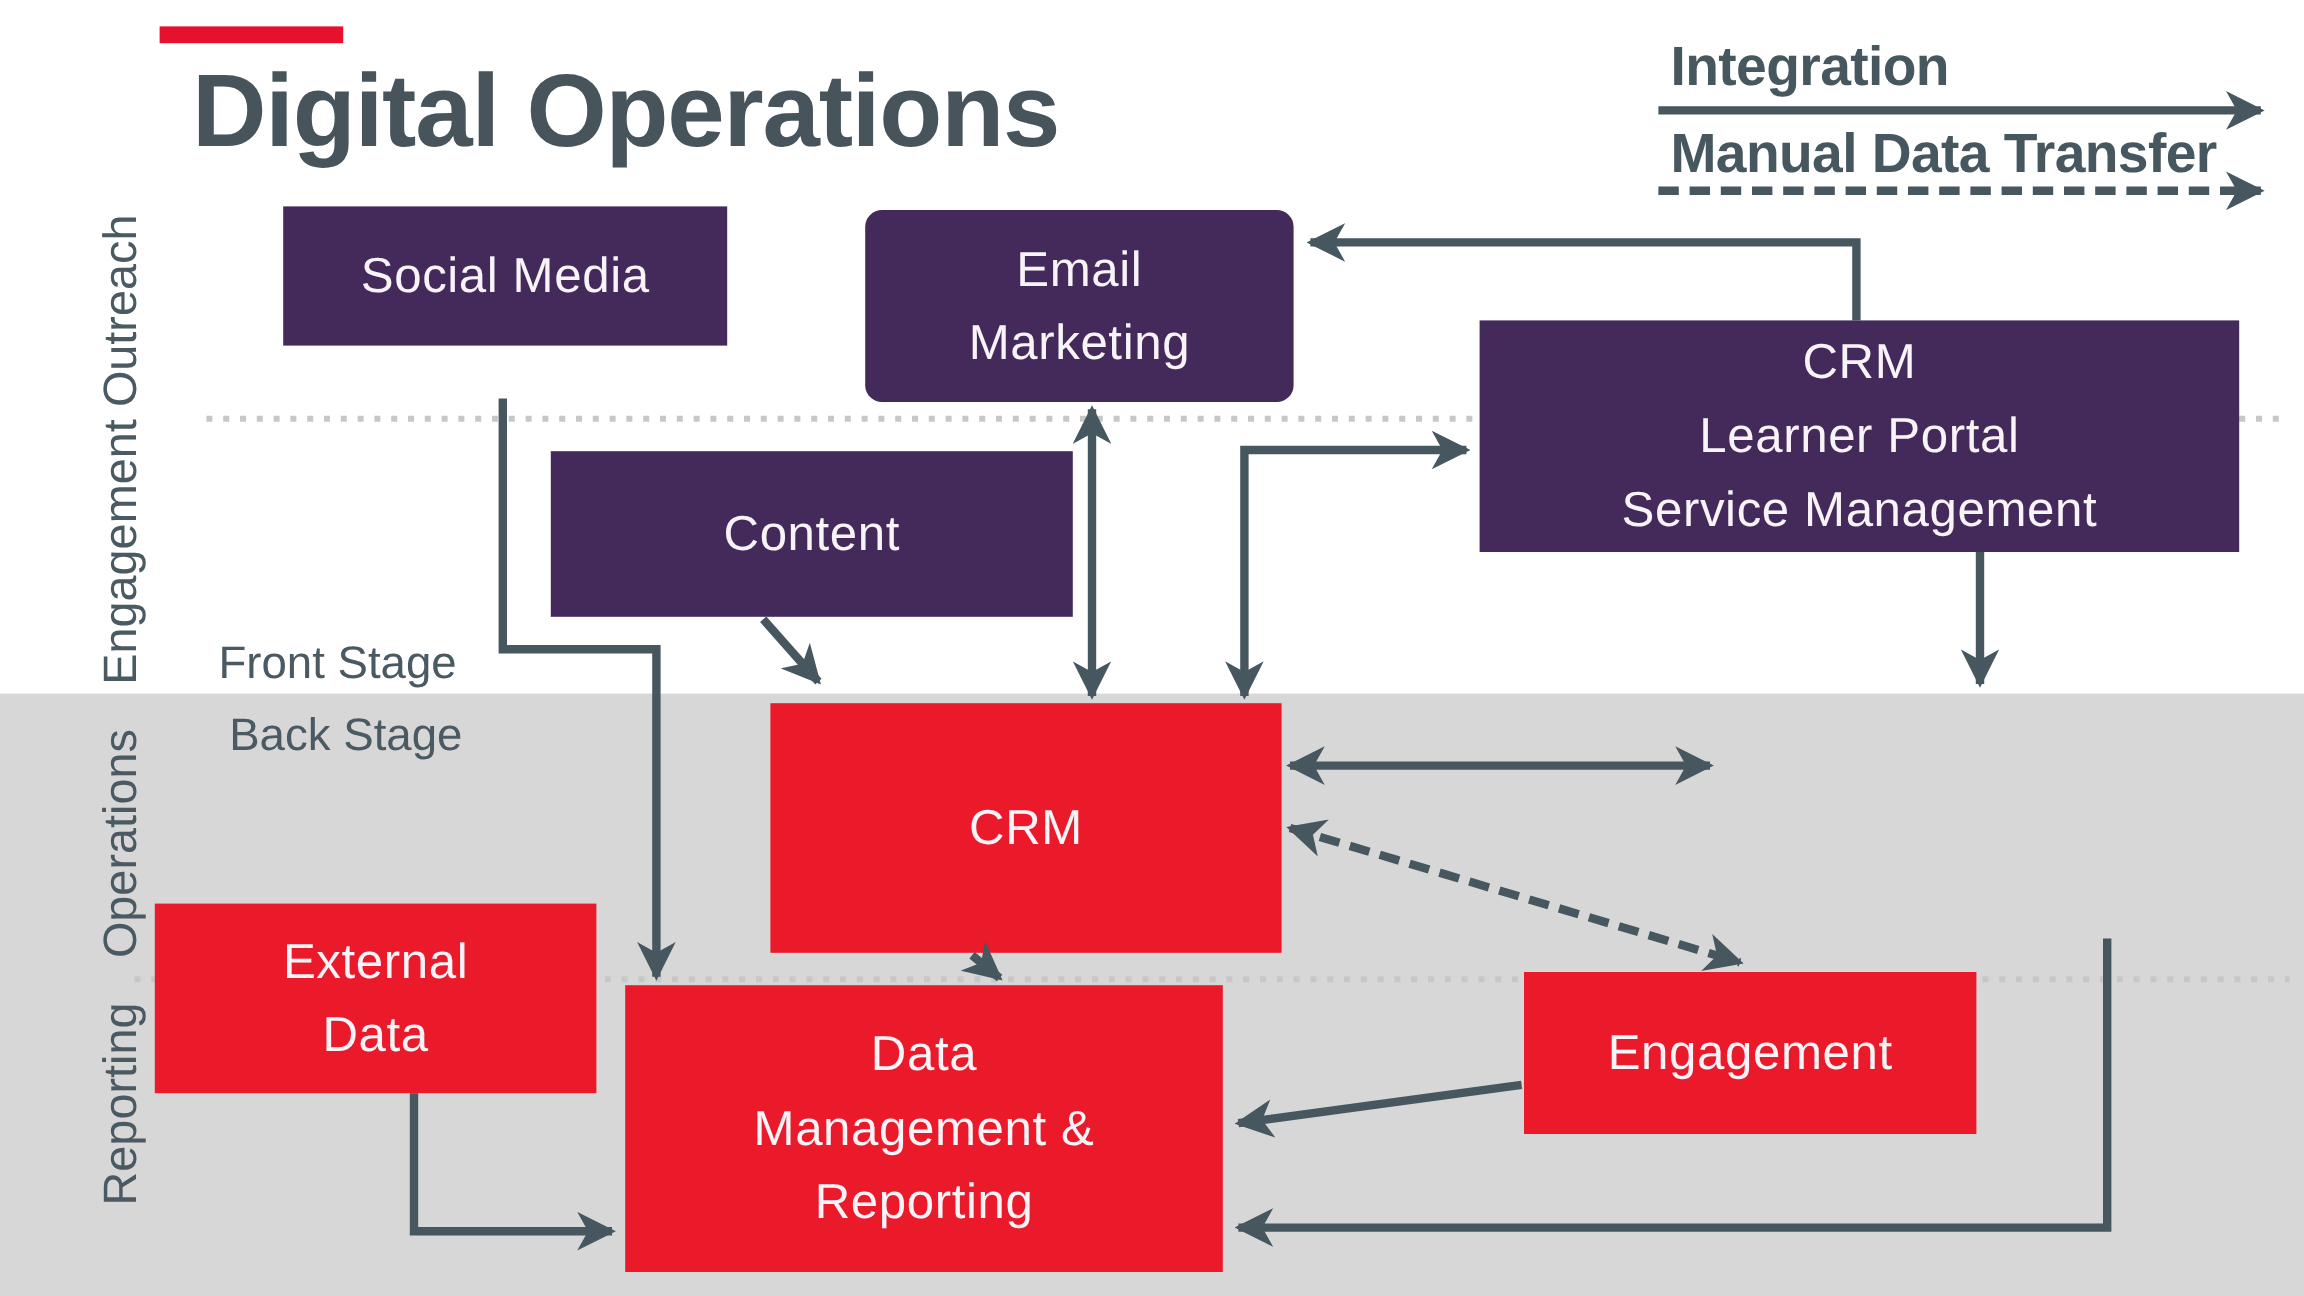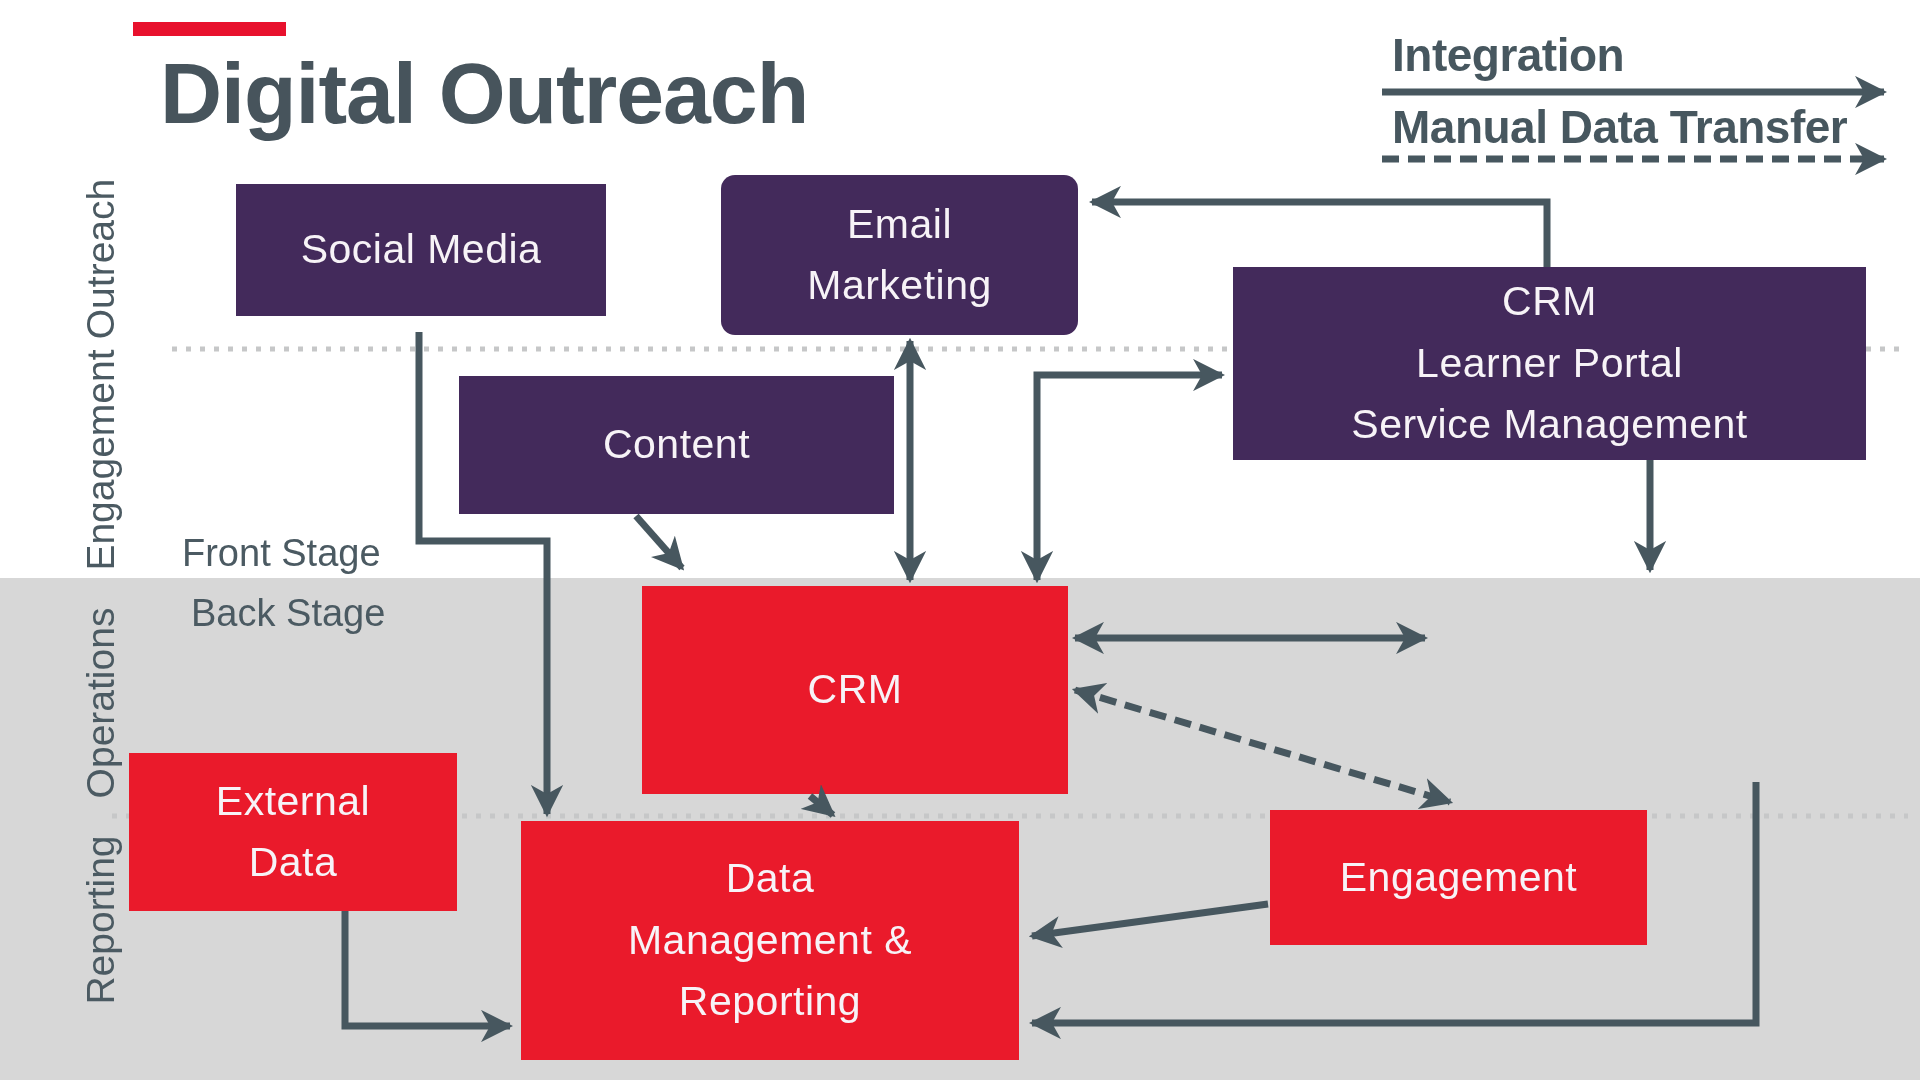--- a/index.html
+++ b/index.html
@@ -52,35 +52,35 @@
 
 <div id="canvas">
 
   <div class="backstage-band"></div>
 
   <svg class="layer" width="1920" height="1080">
     <line class="sep" x1="172" y1="349" x2="1908" y2="349"></line>
     <line class="sep" x1="112" y1="816" x2="1908" y2="816"></line>
   </svg>
 
-  <div class="node purple" style="left:236px; top:184px; width:370px; height:132px;">Social Media</div>
+  <div class="node purple" style="left:236px; top:172px; width:370px; height:116px;">Social Media</div>
 
   <div class="node purple" style="left:721px; top:175px; width:357px; height:160px;border-radius:14px;">Email
 Marketing</div>
 
   <div class="node purple" style="left:1233px; top:267px; width:633px; height:193px;">CRM
 Learner Portal
 Service Management</div>
 
   <div class="node purple" style="left:459px; top:376px; width:435px; height:138px;">Content</div>
 
   <div class="node red" style="left:642px; top:586px; width:426px; height:208px;">CRM</div>
 
 
-  <div class="node red" style="left:129px; top:753px; width:328px; height:158px;">External
+  <div class="node red" style="left:129px; top:753px; width:368px; height:158px;">External
 Data</div>
 
   <div class="node red" style="left:521px; top:821px; width:498px; height:239px;">Data
 Management &amp;
 Reporting</div>
 
   <div class="node red" style="left:1270px; top:810px; width:377px; height:135px;">Engagement</div>
 
   <svg class="layer over" width="1920" height="1080">
     <defs>
@@ -111,21 +111,21 @@
     <path class="stroke" d="M810,796 L833,815" marker-end="url(#ah)"></path>
 
     <path class="stroke" d="M1268,904 L1032,936" marker-end="url(#ah)"></path>
 
     <path class="stroke" d="M1756,782 L1756,1023 L1032,1023" marker-end="url(#ah)"></path>
 
     <path class="stroke" d="M345,911 L345,1026 L510,1026" marker-end="url(#ah)"></path>
   </svg>
 
   <div id="title-bar"></div>
-  <div id="title" class="txt">Digital Outreach</div>
+  <div id="title" class="txt">Digital Operations</div>
 
   <div id="legend-integration" class="txt legend-label">Integration</div>
   <div id="front-stage" class="txt stage-label">Front Stage</div>
 
   <div id="legend-manual" class="txt legend-label">Manual Data Transfer</div>
   <div id="back-stage" class="txt stage-label">Back Stage</div>
 
   <div id="lane-outreach" class="txt lane-label">Outreach</div>
   <div id="lane-engagement" class="txt lane-label">Engagement</div>
   <div id="lane-operations" class="txt lane-label">Operations</div>

